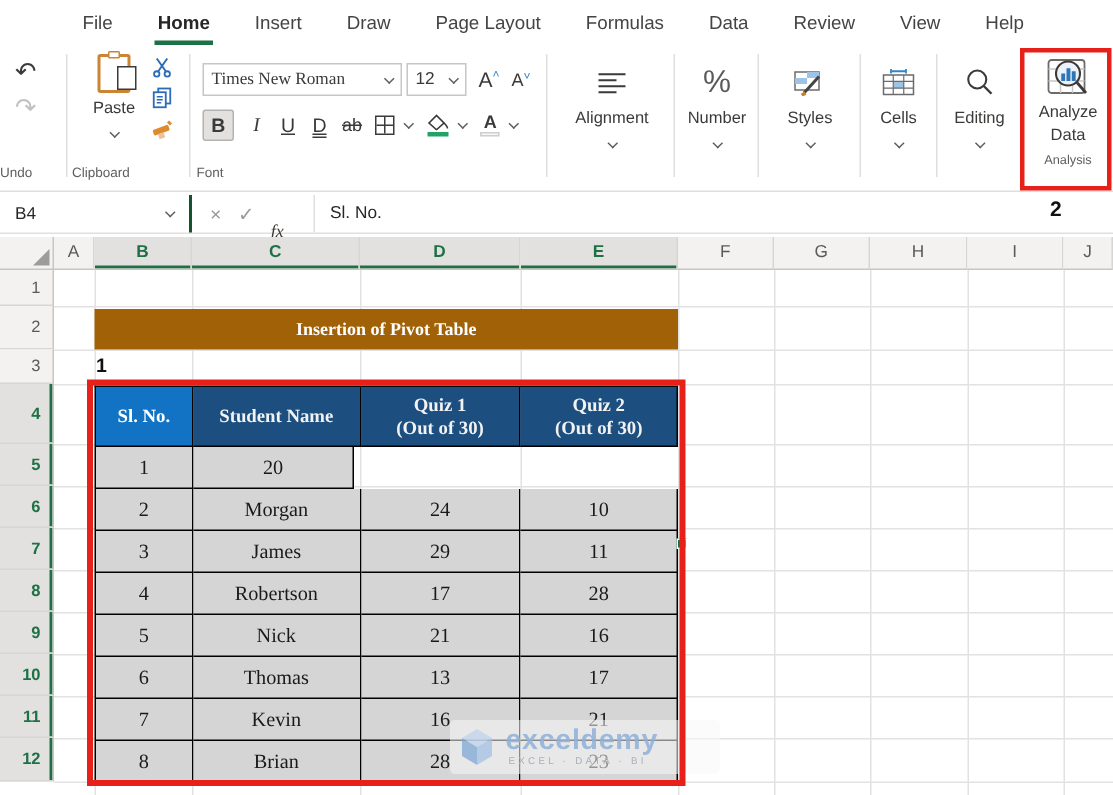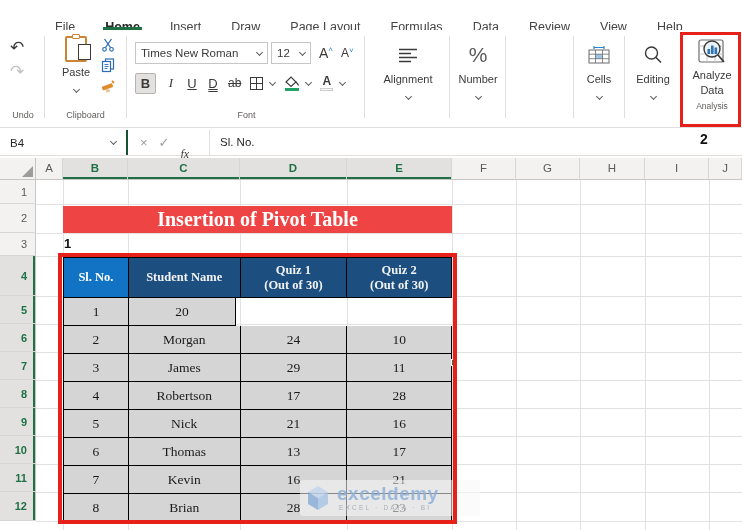--- a/index.html
+++ b/index.html
@@ -1,48 +1,48 @@
 <!DOCTYPE html>
 <html><head>
 <meta charset="utf-8">
 <style>
   * { margin:0; padding:0; box-sizing:border-box; }
   body { font-family:"Liberation Sans", sans-serif; background:#fff; }
   #app { position:relative; width:742px; height:530px; background:#fff; overflow:hidden; }
 
   
   .tabbar { position:absolute; left:0; top:0; width:742px; height:30px; background:#fff; display:flex; align-items:center; padding-left:40px; }
-  .tab { position:relative; height:30px; line-height:30px; padding:12px 15px; font-size:12.5px; color:#444; cursor:default; white-space:nowrap; }
+  .tab { position:relative; height:30px; line-height:30px; padding:0 15px; font-size:12.5px; color:#444; cursor:default; white-space:nowrap; }
   .tab.active { font-weight:bold; color:#262626; }
   .tab.active::after { content:""; position:absolute; left:13px; right:13px; bottom:0; height:3px; background:#1E7145; }
 
   
   .ribbon { position:absolute; left:0; top:30px; width:742px; height:98px; background:#fff; border-bottom:1px solid #E1DFDD; }
   .rdiv { position:absolute; top:6px; height:82px; width:1px; background:#E1DFDD; }
-  .grouplabel { position:absolute; top:80px; font-size:9px; color:#605E5C; text-align:center; }
+  .grouplabel { position:absolute; top:80px; font-size:9px; color:#605E5C; text-align:left; }
   .collapsed { position:absolute; top:0; height:98px; text-align:center; }
   .collapsed .cicon { margin:10px auto 0; height:30px; display:flex; align-items:center; justify-content:center; }
   .collapsed .clabel { font-size:11px; color:#3b3a39; margin-top:3px; }
   .chev { display:inline-block; width:5px; height:5px; border-right:1.4px solid #605E5C; border-bottom:1.4px solid #605E5C; transform:rotate(45deg); margin-top:6px; }
   .combochev { display:inline-block; width:5px; height:5px; border-right:1.2px solid #605E5C; border-bottom:1.2px solid #605E5C; transform:rotate(45deg); margin-left:4px; margin-bottom:2px; }
 
   .undo-icons { position:absolute; left:10px; top:8px; display:flex; flex-direction:column; gap:4px; }
   .u1 { font-size:17px; color:#3b3a39; line-height:20px; }
   .u2 { font-size:17px; color:#C3C1BF; line-height:20px; }
 
   .paste-btn { position:absolute; left:56px; top:6px; width:40px; text-align:center; }
   .clipboard-icon { position:relative; width:22px; height:26px; margin:0 auto; border:2px solid #CB8434; border-radius:2px; background:#fff; }
   .clipboard-icon .clip { position:absolute; left:5px; top:-4px; width:8px; height:5px; border:1.5px solid #CB8434; background:#fff; border-radius:1px; }
   .clipboard-icon .page { position:absolute; right:-6px; top:6px; width:13px; height:16px; background:#fff; border:1.5px solid #3b3a39; }
   .paste-label { font-size:11px; color:#3b3a39; margin-top:4px; }
   .clip-col { position:absolute; left:100px; top:8px; display:flex; flex-direction:column; gap:6px; align-items:center; }
 
   .font-row1 { position:absolute; left:135px; top:12px; display:flex; align-items:center; }
   .combo { height:22px; border:1px solid #C8C6C4; background:#fff; display:flex; align-items:center; padding:0 5px; font-size:11.5px; color:#3b3a39; }
-  .combo.name { width:133px; justify-content:space-between; }
+  .combo.name { width:133px; justify-content:space-between;font-family:Liberation Serif, serif; }
   .combo.size { width:40px; justify-content:space-between; margin-left:3px; }
   .grow-btn { font-size:14px; color:#3b3a39; margin-left:8px; position:relative; }
   .grow-btn .caret { font-size:8px; color:#2E86D0; vertical-align:top; }
   .font-row2 { position:absolute; left:135px; top:42px; display:flex; align-items:center; gap:9px; height:22px; }
   .fbtn { font-size:13px; color:#3b3a39; min-width:12px; text-align:center; }
   .bold-btn { width:21px; height:21px; background:#E3E1DF; border:1px solid #B5B2AF; font-weight:bold; line-height:19px; border-radius:2px; }
   .italic-btn { font-style:italic; font-family:"Liberation Serif", serif; }
   .uline { text-decoration:underline; }
   .dline { text-decoration:underline double; }
   .strike { text-decoration:line-through; font-size:12px; }
@@ -75,21 +75,21 @@
   .corner { position:absolute; left:0; top:0; width:36px; height:22px; background:#F3F2F1; border-right:1px solid #C8C6C4; border-bottom:1px solid #C8C6C4; }
   .corner .tri { position:absolute; right:2px; bottom:2px; width:0; height:0; border-left:11px solid transparent; border-bottom:11px solid #9E9C9A; }
   .colhead { position:absolute; top:0; height:22px; background:#F3F2F1; border-right:1px solid #D8D6D4; border-bottom:1px solid #C8C6C4; font-size:11.5px; color:#5a5a5a; text-align:center; line-height:21px; }
   .colhead.sel { background:#E2E1E0; color:#1E7145; font-weight:bold; box-shadow:inset 0 -2px 0 #1E7145; }
   .rowhead { position:absolute; left:0; width:36px; background:#F3F2F1; border-right:1px solid #C8C6C4; border-bottom:1px solid #D8D6D4; font-size:11px; color:#5a5a5a; text-align:right; padding-right:8px; display:flex; align-items:center; justify-content:flex-end; }
   .rowhead.sel { background:#E2E1E0; color:#1E7145; font-weight:bold; box-shadow:inset -2px 0 0 #1E7145; }
   .vline { position:absolute; top:22px; bottom:0; width:1px; background:#E2E2E2; }
   .hline { position:absolute; left:36px; right:0; height:1px; background:#E2E2E2; }
 
   
-  .banner { position:absolute; left:63px; top:48px; width:389px; height:27px; background:#ef4444; color:#fff; font-family:"Liberation Serif", serif; font-weight:bold; font-size:20px; text-align:center; line-height:27px; z-index:2; }
+  .banner { position:absolute; left:63px; top:48px; width:389px; height:27px; background:#a16207; color:#fff; font-family:"Liberation Serif", serif; font-weight:bold; font-size:12px; text-align:center; line-height:27px; z-index:2; }
 
   
   .xtable { position:absolute; left:63px; top:99px; width:389px; z-index:2; border-top:1px solid #000; border-left:1px solid #000; }
   .tr { display:flex; }
   .cell { border-right:1px solid #000; border-bottom:1px solid #000; text-align:center; font-family:"Liberation Serif", serif; }
   .c0 { width:65px; } .c1 { width:112px; } .c2 { width:107px;font-family:Liberation Serif, serif; } .c3 { width:105px;text-align:center; }
   .th { height:40px; color:#F2F2F2; font-weight:bold; font-size:12.5px; line-height:15px; display:flex; flex-direction:column; justify-content:center; background:#1C4F80; }
   .th.first { background:#1273C5; color:#fff; }
   .th span:empty { display:none; }
   .td { height:28px; background:#D5D5D5; color:#1a1a1a; font-size:13.5px; line-height:27px; }
@@ -221,20 +221,33 @@
 
     <div class="collapsed" style="left:453px;width:50px;">
       <div class="cicon">
           <span class="pct">%</span>
         </div>
       <div class="clabel">Number</div>
       <span class="chev"></span>
     </div>
     <div class="rdiv" style="left:505px;"></div>
 
+    <div class="collapsed" style="left:509px;width:62px;">
+      <div class="cicon">
+        <svg width="22" height="17" viewBox="0 0 22 17">
+            <rect x="1" y="1" width="16" height="12" fill="#fff" stroke="#6b6b6b"></rect>
+            <rect x="1" y="5" width="8" height="4" fill="#9DC3E6"></rect>
+            <rect x="9" y="1" width="8" height="4" fill="#9DC3E6"></rect>
+            <path d="M7 15 L17 4" stroke="#444" stroke-width="2"></path>
+            <path d="M5.5 16.5 L8 15" stroke="#C8802F" stroke-width="2.4"></path>
+          </svg>
+      </div>
+      <div class="clabel">Styles</div>
+      <span class="chev"></span>
+    </div>
     <div class="rdiv" style="left:573px;"></div>
 
     <div class="collapsed" style="left:576px;width:46px;">
       <div class="cicon">
         <svg width="22" height="19" viewBox="0 0 22 19">
             <path d="M6 1.5 h10 M6 0 v3 M16 0 v3" stroke="#2E86D0" stroke-width="1.2"></path>
             <rect x="1" y="4" width="20" height="13" fill="#fff" stroke="#6b6b6b"></rect>
             <rect x="7.5" y="8.2" width="7" height="4.5" fill="#9DC3E6"></rect>
             <path d="M1 8.2 h20 M1 12.7 h20 M7.5 4 v13 M14.5 4 v13" stroke="#6b6b6b" stroke-width="0.8"></path>
           </svg>

